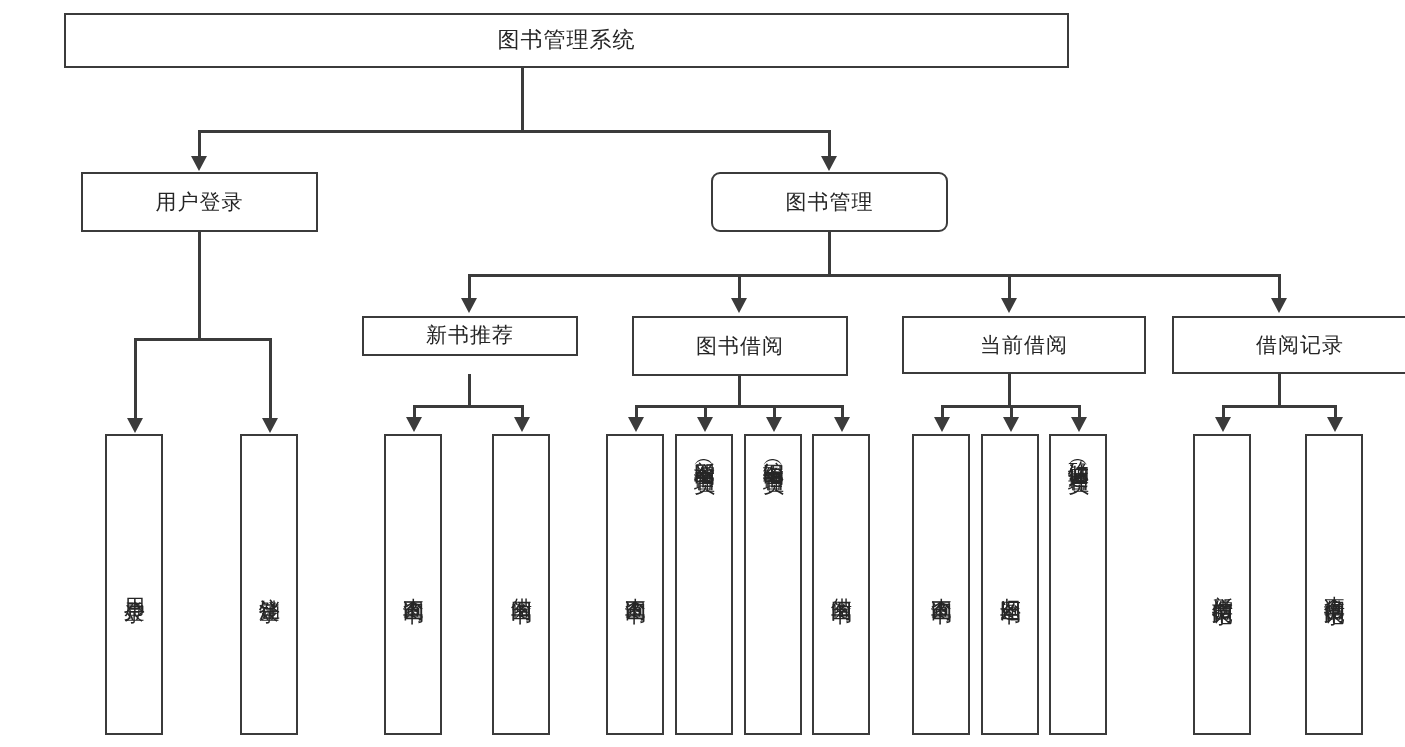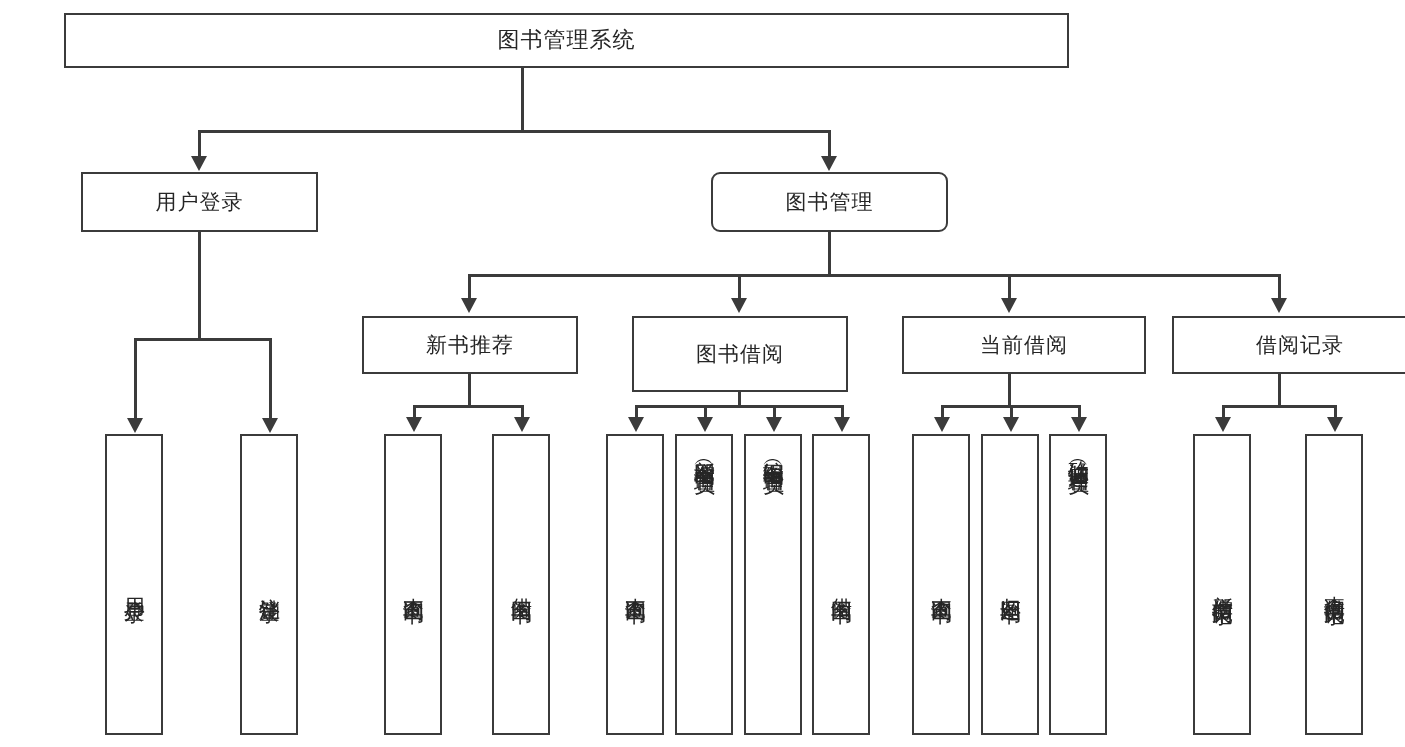--- a/index.html
+++ b/index.html
@@ -119,24 +119,24 @@
 
   <div class="ln v" style="left:738px;top:274px;height:26px;"></div>
   <div class="arrow" style="left:731px;top:298px;"></div>
 
   <div class="ln v" style="left:1008px;top:274px;height:26px;"></div>
   <div class="arrow" style="left:1001px;top:298px;"></div>
 
   <div class="ln v" style="left:1278px;top:274px;height:26px;"></div>
   <div class="arrow" style="left:1271px;top:298px;"></div>
 
-  <div class="node h-node" style="left:362px;top:316px;width:216px;height:58px;">
+  <div class="node h-node" style="left:362px;top:316px;width:216px;height:40px;font-family:Liberation Serif, serif;">
     <span class="label">新书推荐</span>
   </div>
-  <div class="node h-node" style="left:632px;top:316px;width:216px;height:76px;">
+  <div class="node h-node" style="left:632px;top:316px;width:216px;height:60px;">
     <span class="label">图书借阅</span>
   </div>
   <div class="node h-node" style="left:902px;top:316px;width:244px;height:58px;">
     <span class="label">当前借阅</span>
   </div>
   <div class="node h-node" style="left:1172px;top:316px;width:256px;height:58px;">
     <span class="label">借阅记录</span>
   </div>
 
   <div class="ln v" style="left:468px;top:374px;height:31px;"></div>

